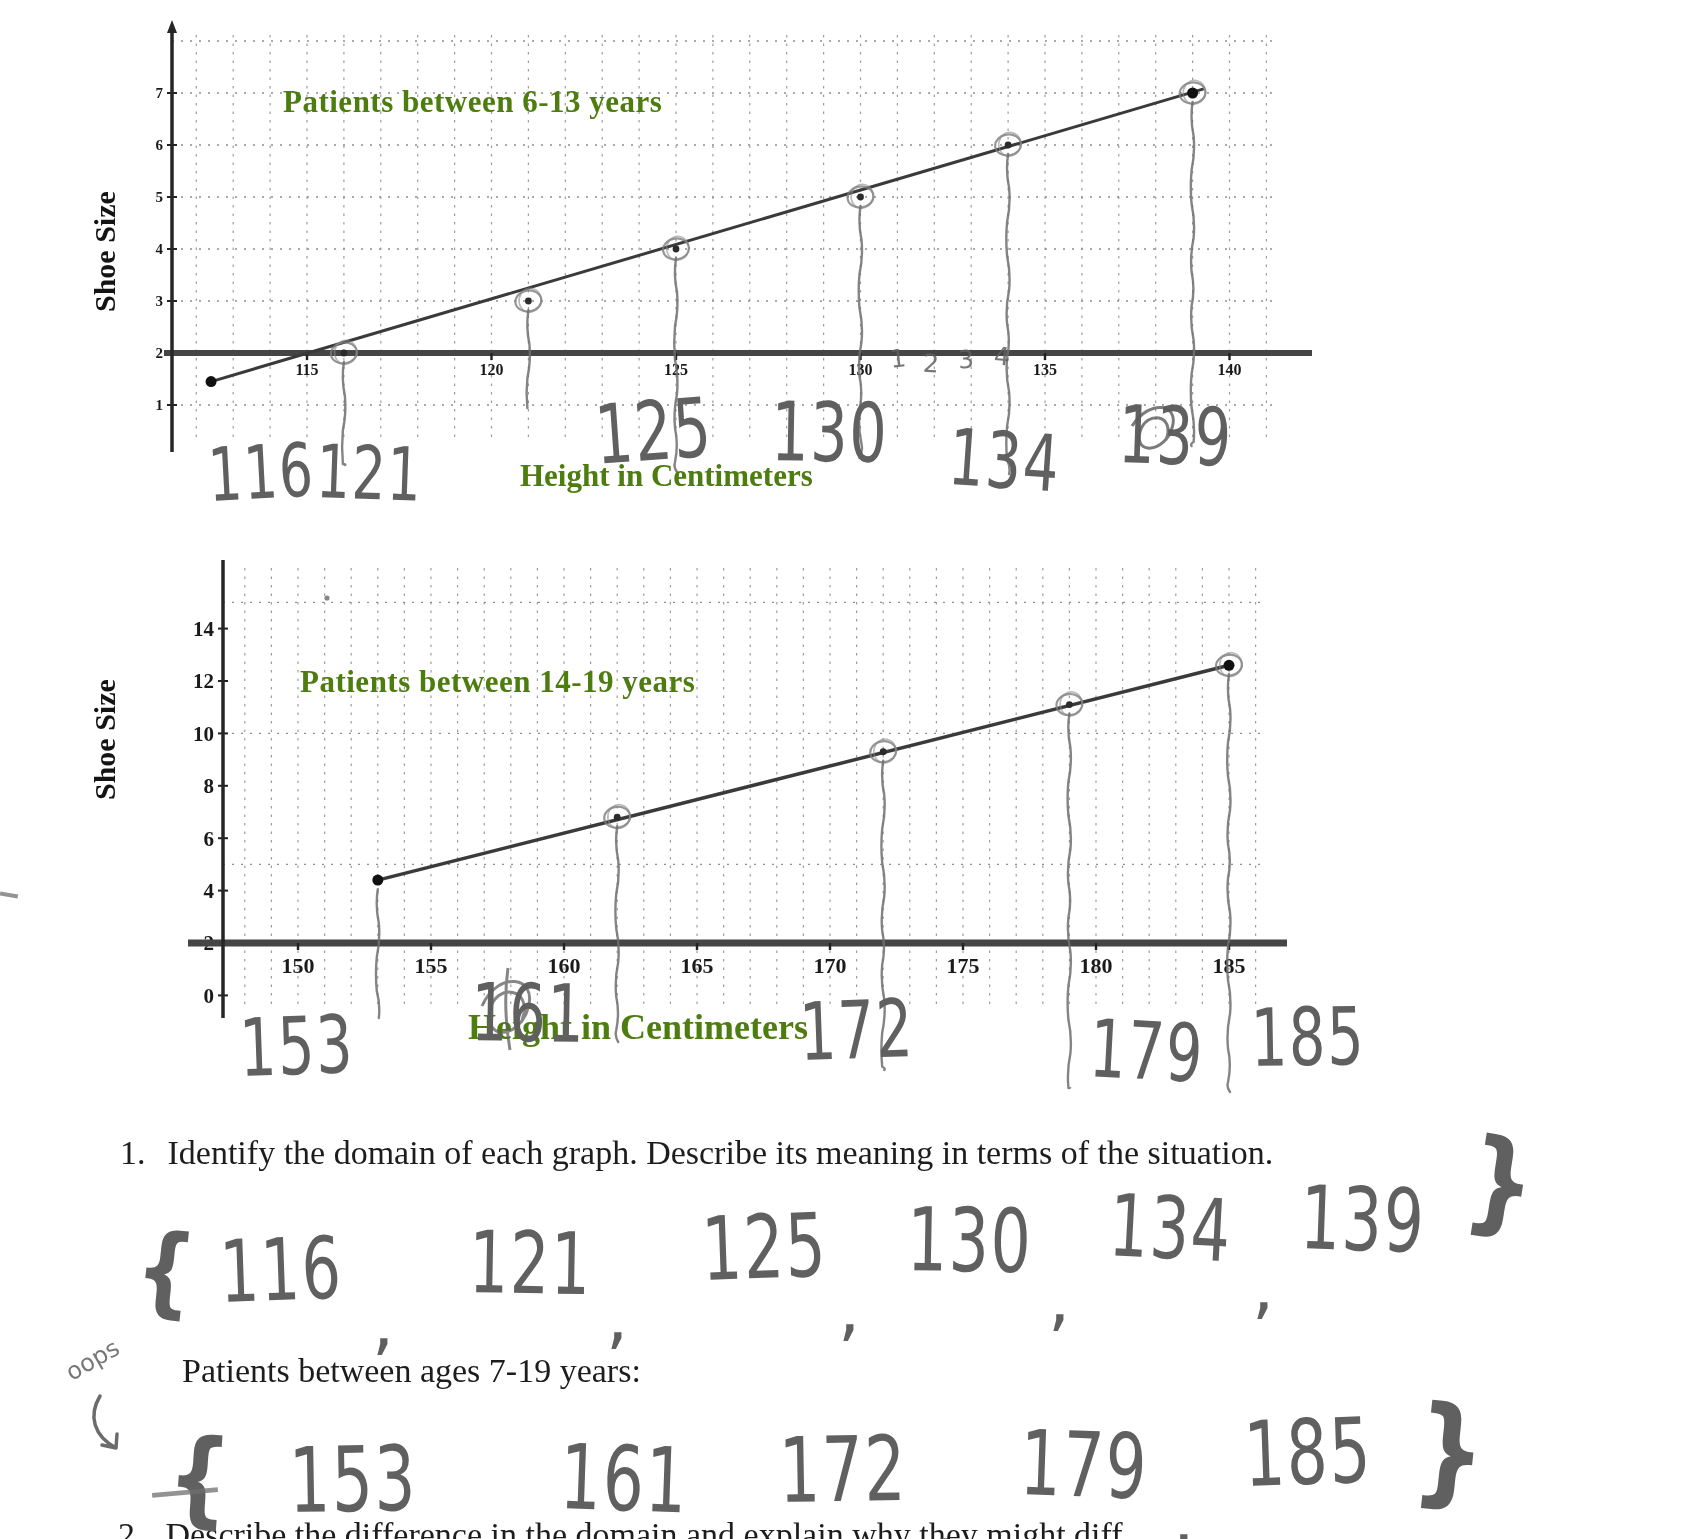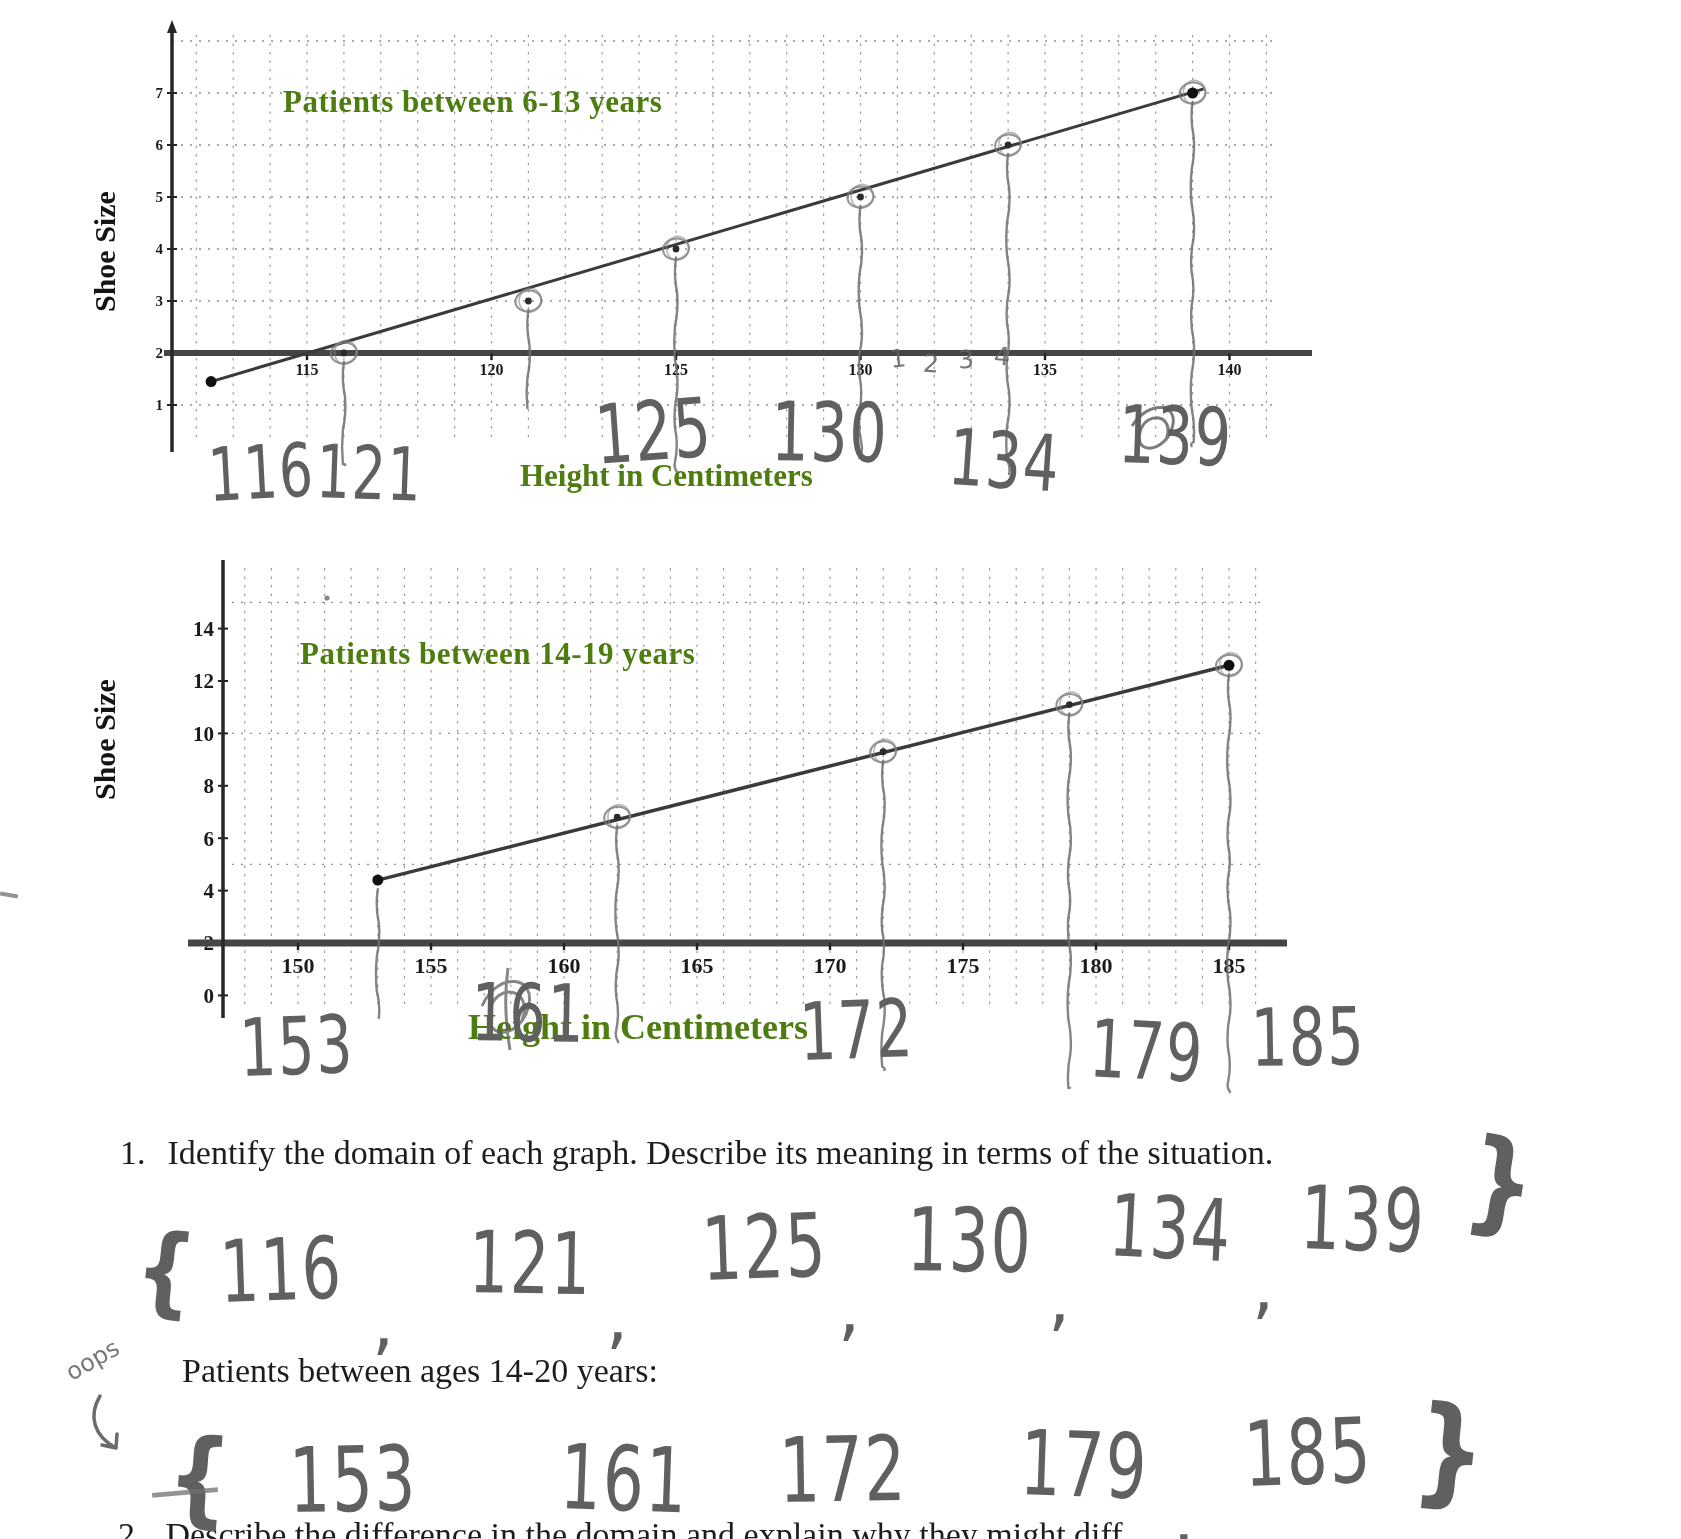--- a/index.html
+++ b/index.html
@@ -239,21 +239,21 @@
         <ellipse cx="1149" cy="125.28000000000003" rx="13" ry="10.5" fill="none" stroke="#7c7c7c" stroke-width="2.2" opacity="0.8" transform="rotate(-8 1149 125.28000000000003)"></ellipse>
         <ellipse cx="1150.5" cy="124.28000000000003" rx="11" ry="12" fill="none" stroke="#8a8a8a" stroke-width="1.6" opacity="0.6" transform="rotate(10 1149 125.28000000000003)"></ellipse>
         <path d="M 297.8 349.12 Q 295.2 366.12 298.8 383.12 Q 300.40000000000003 400.12 296.8 417.12 Q 295.2 434.12 296.8 451.12 Q 300.40000000000003 464.56 298.8 478" fill="none" stroke="#6e6e6e" stroke-width="2.4" opacity="0.85" stroke-linecap="round"></path>
         <path d="M 537.2 286.24 Q 534.6 303.24 538.2 320.24 Q 539.8000000000001 337.24 536.2 354.24 Q 534.6 371.24 536.2 388.24 Q 539.8000000000001 405.24 538.2 422.24 Q 534.6 439.24 536.2 456.24 Q 539.8000000000001 473.24 536.2 490.24 Q 534.6 496.12 538.2 502" fill="none" stroke="#6e6e6e" stroke-width="2.4" opacity="0.85" stroke-linecap="round"></path>
         <path d="M 803.2 220.73999999999998 Q 800.6 237.73999999999998 804.2 254.73999999999998 Q 805.8000000000001 271.74 802.2 288.74 Q 800.6 305.74 802.2 322.74 Q 805.8000000000001 339.74 804.2 356.74 Q 800.6 373.74 802.2 390.74 Q 805.8000000000001 407.74 802.2 424.74 Q 800.6 441.74 804.2 458.74 Q 805.8000000000001 475.74 802.2 492.74 Q 800.6 509.74 802.2 526.74 Q 805.8000000000001 528.37 804.2 530" fill="none" stroke="#6e6e6e" stroke-width="2.4" opacity="0.85" stroke-linecap="round"></path>
         <path d="M 989.4000000000001 173.58 Q 986.8000000000001 190.58 990.4000000000001 207.58 Q 992.0000000000001 224.58 988.4000000000001 241.58 Q 986.8000000000001 258.58000000000004 988.4000000000001 275.58000000000004 Q 992.0000000000001 292.58000000000004 990.4000000000001 309.58000000000004 Q 986.8000000000001 326.58000000000004 988.4000000000001 343.58000000000004 Q 992.0000000000001 360.58000000000004 988.4000000000001 377.58000000000004 Q 986.8000000000001 394.58000000000004 990.4000000000001 411.58000000000004 Q 992.0000000000001 428.58000000000004 988.4000000000001 445.58000000000004 Q 986.8000000000001 462.58000000000004 988.4000000000001 479.58000000000004 Q 992.0000000000001 496.58000000000004 990.4000000000001 513.58 Q 986.8000000000001 530.58 988.4000000000001 547.58 Q 992.0000000000001 547.79 988.4000000000001 548" fill="none" stroke="#6e6e6e" stroke-width="2.4" opacity="0.85" stroke-linecap="round"></path>
         <path d="M 1149 134.28000000000003 Q 1146.4 151.28000000000003 1150 168.28000000000003 Q 1151.6 185.28000000000003 1148 202.28000000000003 Q 1146.4 219.28000000000003 1148 236.28000000000003 Q 1151.6 253.28000000000003 1150 270.28000000000003 Q 1146.4 287.28000000000003 1148 304.28000000000003 Q 1151.6 321.28000000000003 1148 338.28000000000003 Q 1146.4 355.28000000000003 1150 372.28000000000003 Q 1151.6 389.28000000000003 1148 406.28000000000003 Q 1146.4 423.28000000000003 1148 440.28000000000003 Q 1151.6 457.28000000000003 1150 474.28000000000003 Q 1146.4 491.28000000000003 1148 508.28000000000003 Q 1151.6 525.28 1148 542.28 Q 1146.4 547.14 1150 552" fill="none" stroke="#6e6e6e" stroke-width="2.4" opacity="0.85" stroke-linecap="round"></path>
         <circle cx="247" cy="58" r="2.6" fill="#666" opacity="0.8"></circle>
       </svg>
     </div>
-  <div class="printed chart-title" style="left:300px;top:636px;">Patients between 14-19 years</div>
+  <div class="printed chart-title" style="left:300px;top:664px;">Patients between 14-19 years</div>
   <div class="vlabel" style="left:88px;top:800px;">Shoe Size</div>
   <div class="printed axis-label-x big" style="left:468px;top:1006px;">Height in Centimeters</div>
 
   <span class="hand hand-num" style="left:238px;top:1002px;font-size:80px;--r:-2deg">153</span>
   <span class="hand hand-num" style="left:472px;top:966px;font-size:80px;--r:1deg">161</span>
   <svg class="scribble" style="left:468px;top:962px" width="86" height="94" viewBox="0 0 86 94">
     <path d="M14,44 C30,8 70,14 60,46 C52,76 16,80 22,48 C28,20 66,26 54,58 M40,6 C36,34 38,64 42,88" fill="none" stroke="#5d5d5d" stroke-width="3" opacity=".75"></path>
   </svg>
   <span class="hand hand-num" style="left:798px;top:986px;font-size:80px;--r:-2deg">172</span>
   <span class="hand hand-num" style="left:1092px;top:1002px;font-size:80px;--r:3deg">179</span>
@@ -271,21 +271,21 @@
   <span class="hand hand-num" style="left:700px;top:1198px;font-size:88px;--r:-2deg">125</span>
   <span class="hand hand-comma" style="left:838px;top:1268px;position:absolute;z-index:3;font-family:'DejaVu Sans',sans-serif;color:#606060;">,</span>
   <span class="hand hand-num" style="left:908px;top:1188px;font-size:88px;--r:1deg">130</span>
   <span class="hand hand-comma" style="left:1048px;top:1258px;position:absolute;z-index:3;font-family:'DejaVu Sans',sans-serif;color:#606060;">,</span>
   <span class="hand hand-num" style="left:1112px;top:1175px;font-size:86px;--r:3deg">134</span>
   <span class="hand hand-comma" style="left:1252px;top:1246px;position:absolute;z-index:3;font-family:'DejaVu Sans',sans-serif;color:#606060;">,</span>
   <span class="hand hand-num" style="left:1302px;top:1166px;font-size:88px;--r:2deg">139</span>
   <span class="hand hand-brace" style="left:1478px;top:1112px;font-size:112px;--r:9deg">}</span>
 
   <span class="hand" style="left:64px;top:1346px;font-size:24px;transform:rotate(-30deg);color:#777;">oops</span>
-  <div class="qline" style="left:182px;top:1352px;">Patients between ages 14-20 years:</div>
+  <div class="qline" style="left:182px;top:1352px;">Patients between ages 7-19 years:</div>
   <svg class="scribble" style="left:84px;top:1392px" width="60" height="66" viewBox="0 0 60 66">
     <path d="M16,4 C4,24 10,44 32,56 M32,56 l-14,-3 M32,56 l1,-14" fill="none" stroke="#6b6b6b" stroke-width="3.5" stroke-linecap="round"></path>
   </svg>
 
   <span class="hand hand-brace" style="left:172px;top:1414px;font-size:104px;--r:4deg">{</span>
   <div class="pencil-dash" style="left:152px;top:1490px;width:66px;transform:rotate(-5deg);"></div>
   <span class="hand hand-num" style="left:288px;top:1428px;font-size:90px;--r:-1deg">153</span>
   <span class="hand hand-comma" style="left:446px;top:1492px;position:absolute;z-index:3;font-family:'DejaVu Sans',sans-serif;color:#606060;">,</span>
   <span class="hand hand-num" style="left:562px;top:1424px;font-size:90px;--r:2deg">161</span>
   <span class="hand hand-comma" style="left:700px;top:1488px;position:absolute;z-index:3;font-family:'DejaVu Sans',sans-serif;color:#606060;">,</span>

